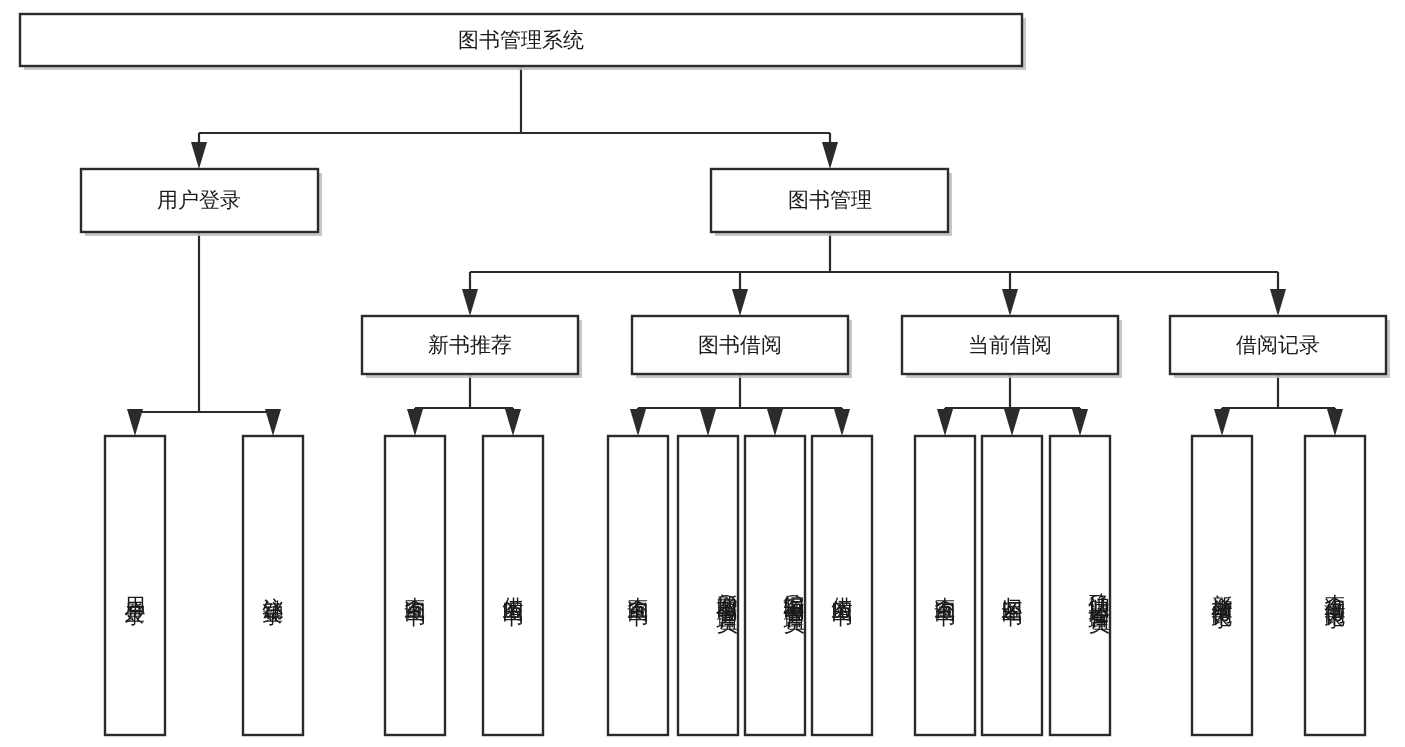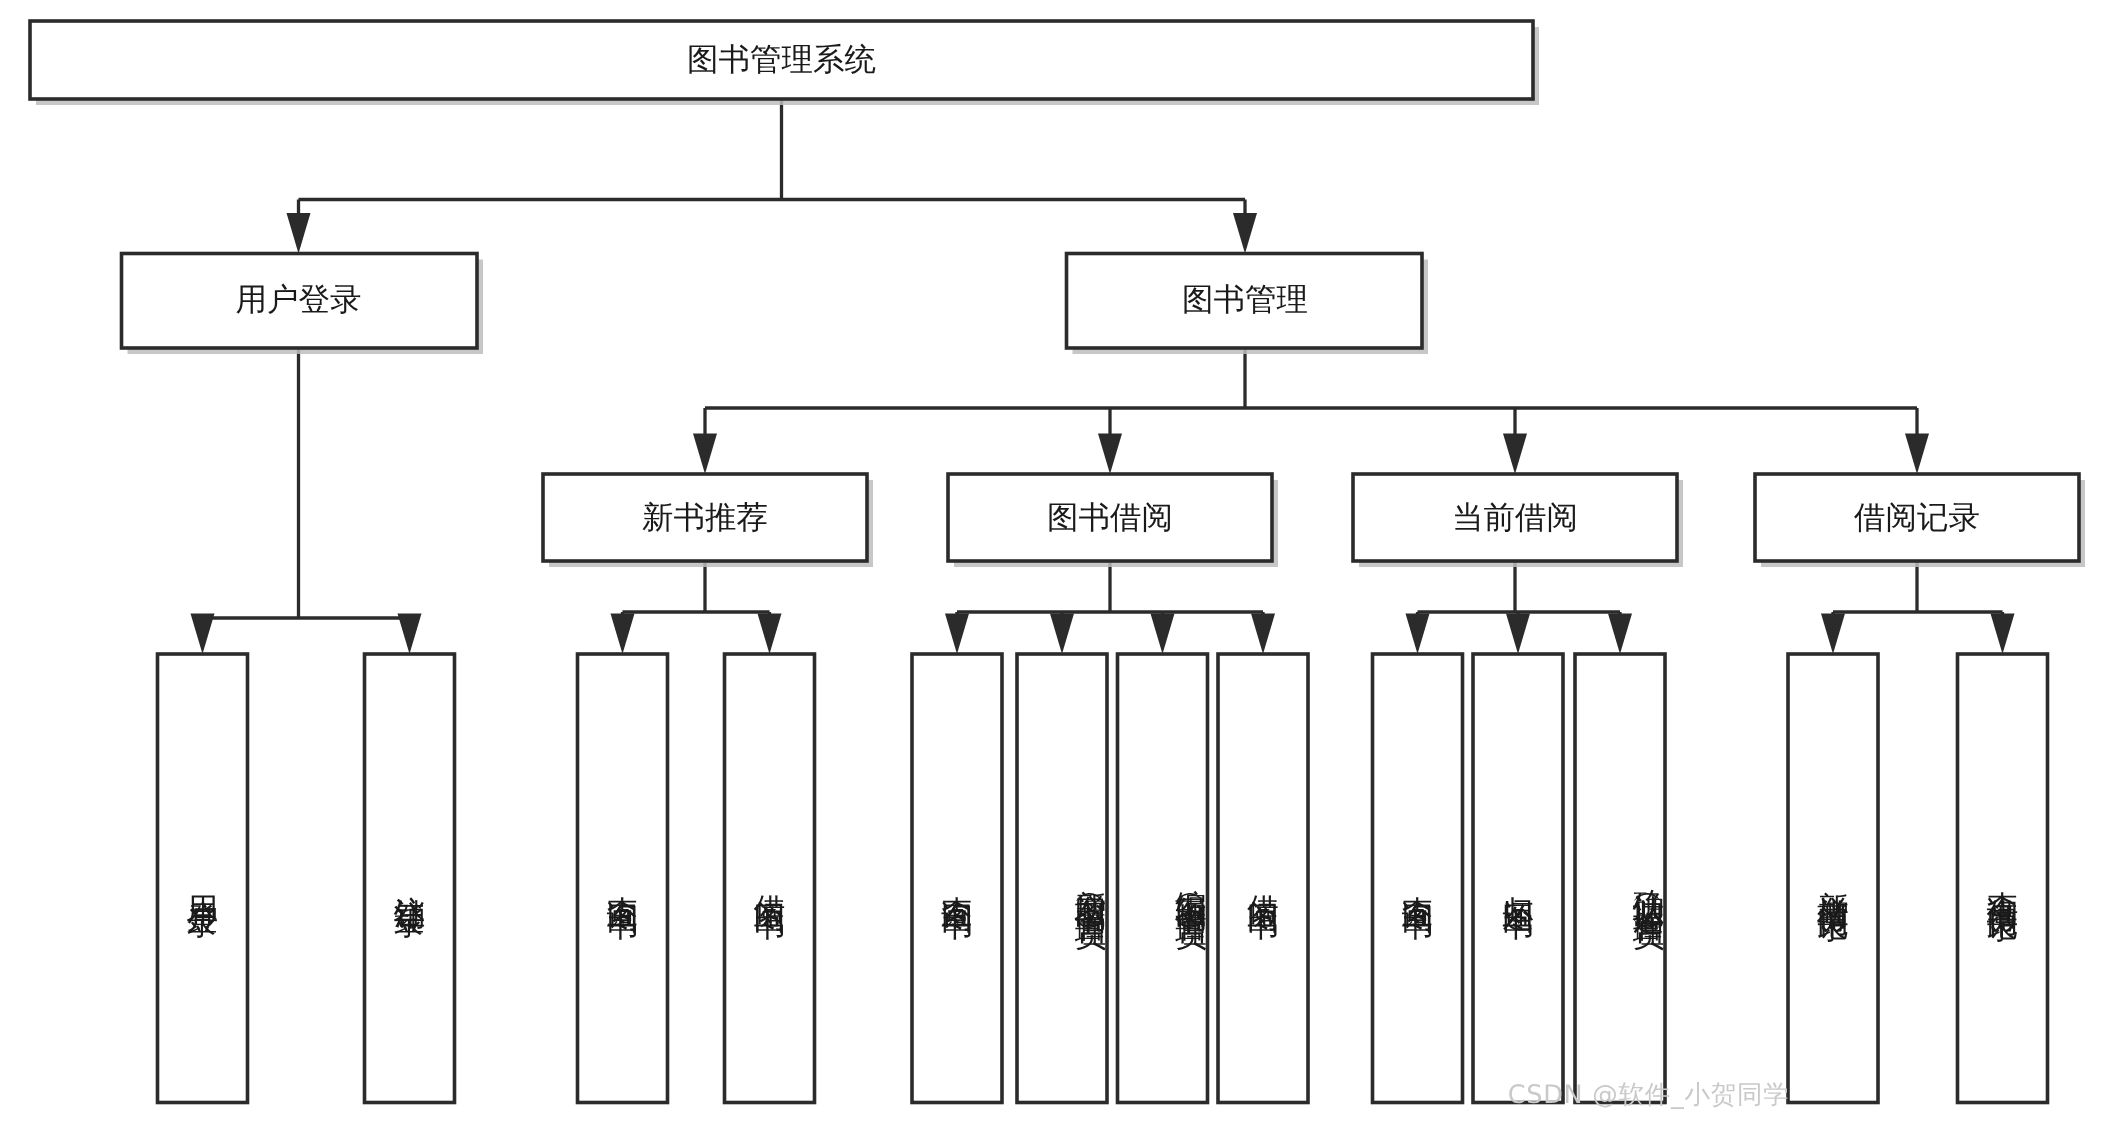--- a/index.html
+++ b/index.html
@@ -231,14 +231,13 @@
   <div class="node-label-v" style="left:745px; top:443px; width:60px; height:292px; display:flex; align-items:flex-start; justify-content:center;">编辑图书（管理员）</div>
   <div class="node-label-v" style="left:812px; top:436px; width:60px; height:299px; display:flex; align-items:center; justify-content:center;">借阅图书</div>
 
   <div class="node-label-v" style="left:915px; top:436px; width:60px; height:299px; display:flex; align-items:center; justify-content:center;">查询图书</div>
   <div class="node-label-v" style="left:982px; top:436px; width:60px; height:299px; display:flex; align-items:center; justify-content:center;">归还图书</div>
   <div class="node-label-v" style="left:1050px; top:443px; width:60px; height:292px; display:flex; align-items:flex-start; justify-content:center;">确认归还（管理员）</div>
 
   <div class="node-label-v" style="left:1192px; top:436px; width:60px; height:299px; display:flex; align-items:center; justify-content:center;">新增借阅记录</div>
   <div class="node-label-v" style="left:1305px; top:436px; width:60px; height:299px; display:flex; align-items:center; justify-content:center;">查询借阅记录</div>
 
-  <div class="watermark">CSDN @软件_小贺同学</div>
 </div>
 
 </body></html>

